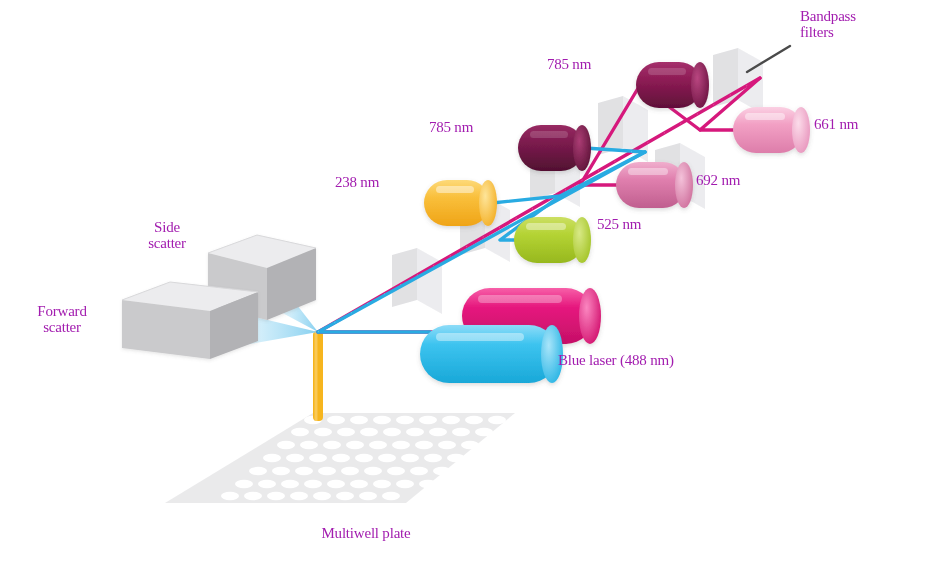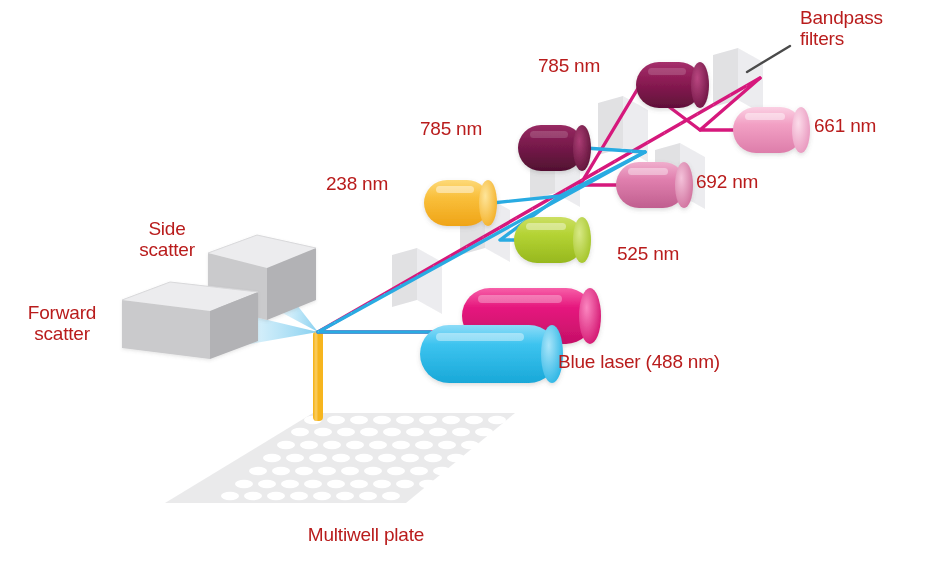--- a/index.html
+++ b/index.html
@@ -1,21 +1,21 @@
 <!DOCTYPE html>
 <html><head>
 <meta charset="utf-8">
 <style>
   html,body{margin:0;padding:0;background:#ffffff;}
   body{width:950px;height:573px;overflow:hidden;
        font-family:"DejaVu Sans","Liberation Sans",sans-serif;}
   #stage{position:relative;width:950px;height:573px;background:#ffffff;}
   #stage svg{position:absolute;top:0;left:0;}
-  .lbl{position:absolute;color:#b91c1c;font-size:19px;line-height:1.08;
-       font-family:Liberation Sans, sans-serif;
+  .lbl{position:absolute;color:#a21caf;font-size:15px;line-height:1.08;
+       font-family:Liberation Serif, serif;
        letter-spacing:-0.2px;white-space:pre;}
   .lbl.r{text-align:center;}
   .lbl.c{text-align:center;}
 </style>
 </head>
 <body>
 
 <div id="stage">
 
   <svg width="950" height="573" viewBox="0 0 950 573">
@@ -322,21 +322,21 @@
   <div class="lbl r" style="left:510px;top:56px;width:118px;">785 nm</div>
 
   <div class="lbl" style="left:814px;top:116px;">661 nm</div>
 
   <div class="lbl" style="left:696px;top:172px;">692 nm</div>
 
   <div class="lbl r" style="left:392px;top:119px;width:118px;">785 nm</div>
 
   <div class="lbl r" style="left:298px;top:174px;width:118px;">238 nm</div>
 
-  <div class="lbl" style="left:597px;top:244px;margin-left:20px;">525 nm</div>
+  <div class="lbl" style="left:597px;top:216px;">525 nm</div>
 
   <div class="lbl c" style="left:112px;top:219px;width:110px;">Side
 scatter</div>
 
   <div class="lbl c" style="left:0px;top:303px;width:124px;">Forward
 scatter</div>
 
 
   <div class="lbl" style="left:558px;top:352px;">Blue laser (488 nm)</div>
 

